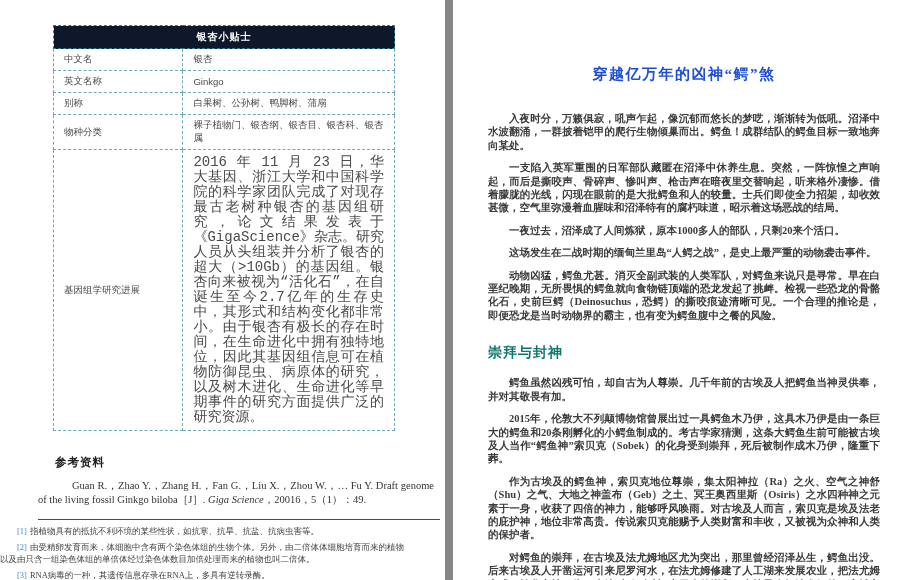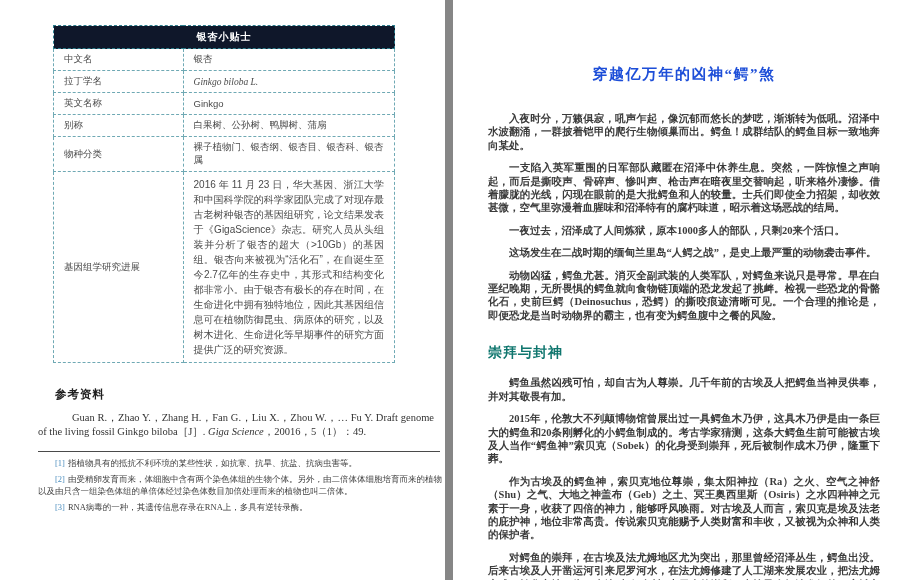--- a/index.html
+++ b/index.html
@@ -23,36 +23,36 @@
     height:23px; text-align:center; letter-spacing:1px;
     border:1px dashed #2E7F8E;
   }
   table.tips-table td {
     border:1px dashed #6FA9B4;
     padding:4px 10px;
   }
   table.tips-table tr.short td { height:22px; }
   td.lbl { width:130px; vertical-align:middle; padding-left:12px; }
   td.val { width:212px; vertical-align:middle; }
-  td.val.long { line-height:15px; text-align:justify; padding:5px 10px; font-size:10px; }
+  td.val.long { line-height:15px; text-align:justify; padding:5px 10px; font-size:14px;font-family:Liberation Mono, monospace; }
   .italic-serif { font-family:"Liberation Serif","DejaVu Serif",serif; font-style:italic; }
 
   .ref-heading {
     margin:24px 0 0 55px; font-weight:bold; font-size:11.5px; color:#1f1f1f;
     font-family:"Liberation Serif","DejaVu Serif",serif; letter-spacing:1px;
   }
   .reference {
     margin:9px 10px 0 38px; width:396px;
     font-family:"Liberation Serif","DejaVu Serif",serif;
     font-size:10.5px; line-height:14px; color:#333333;
     text-indent:34px; text-align:justify;
   }
   .foot-rule { margin:12px 0 5px 38px; width:402px; border-top:1px solid #4a4a4a; height:0; }
   .footnotes {
-    margin-left:38px; width:404px;
+    width:404px;
     font-size:8.5px; line-height:12.5px; color:#3f3f3f;
     font-family:"Liberation Serif","DejaVu Serif",serif;
   }
   .footnote { text-indent:17px; margin-bottom:3px; text-align:justify; }
   .fn-marker { color:#4E8FBF; margin-right:3px; }
 
   
   .page-right { position:absolute; left:453px; top:0; width:447px; height:580px; }
   .article {
     margin:0 20px 0 35px; width:392px;
@@ -83,24 +83,20 @@
     <table class="tips-table">
       <thead>
         <tr>
           <th colspan="2">银杏小贴士</th>
         </tr>
       </thead>
       <tbody>
         <tr class="short">
           <td class="lbl">中文名</td>
           <td class="val">银杏</td>
-        </tr>
-        <tr class="short">
-          <td class="lbl">拉丁学名</td>
-          <td class="val italic-serif">Ginkgo biloba L.</td>
         </tr>
         <tr class="short">
           <td class="lbl">英文名称</td>
           <td class="val">Ginkgo</td>
         </tr>
         <tr class="short">
           <td class="lbl">别称</td>
           <td class="val">白果树、公孙树、鸭脚树、蒲扇</td>
         </tr>
         <tr class="short">

